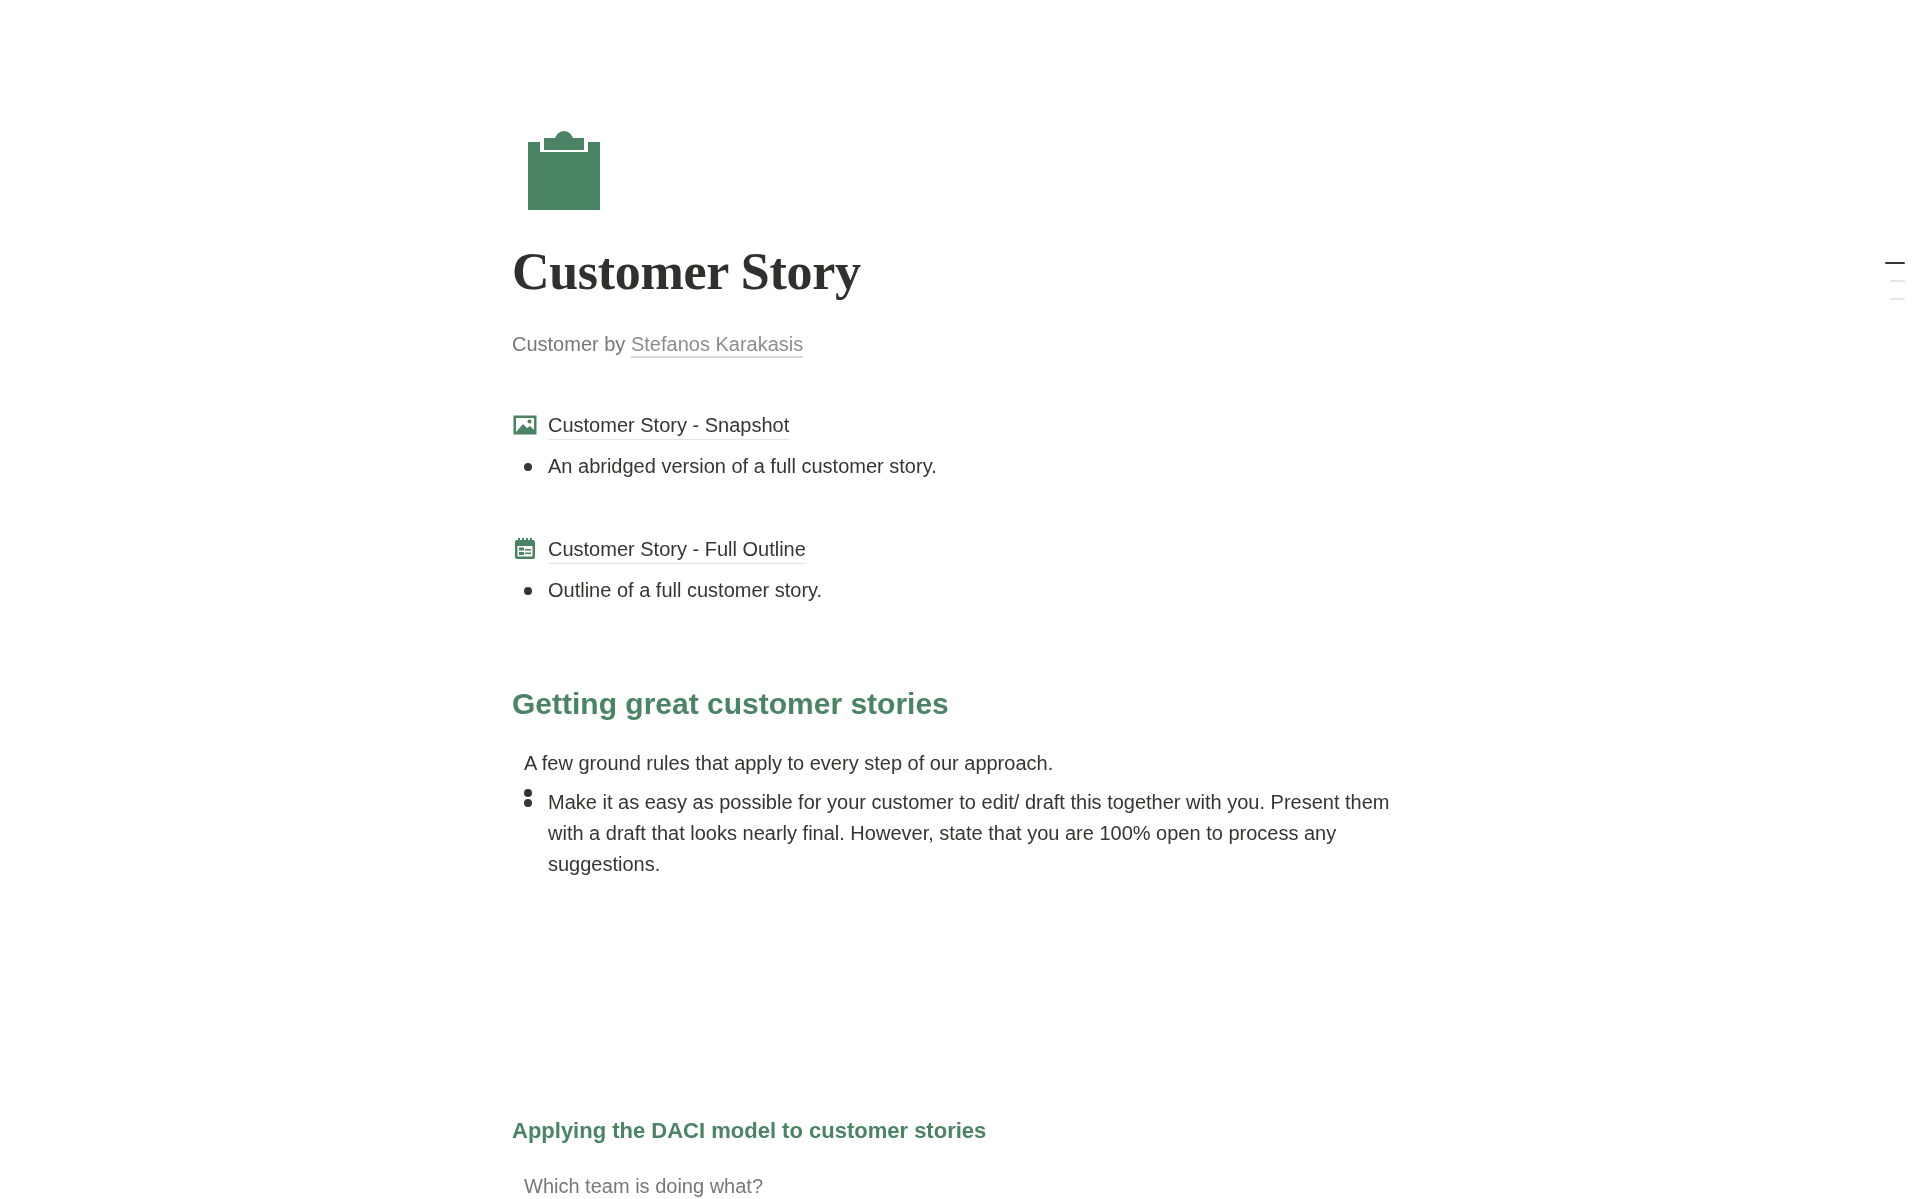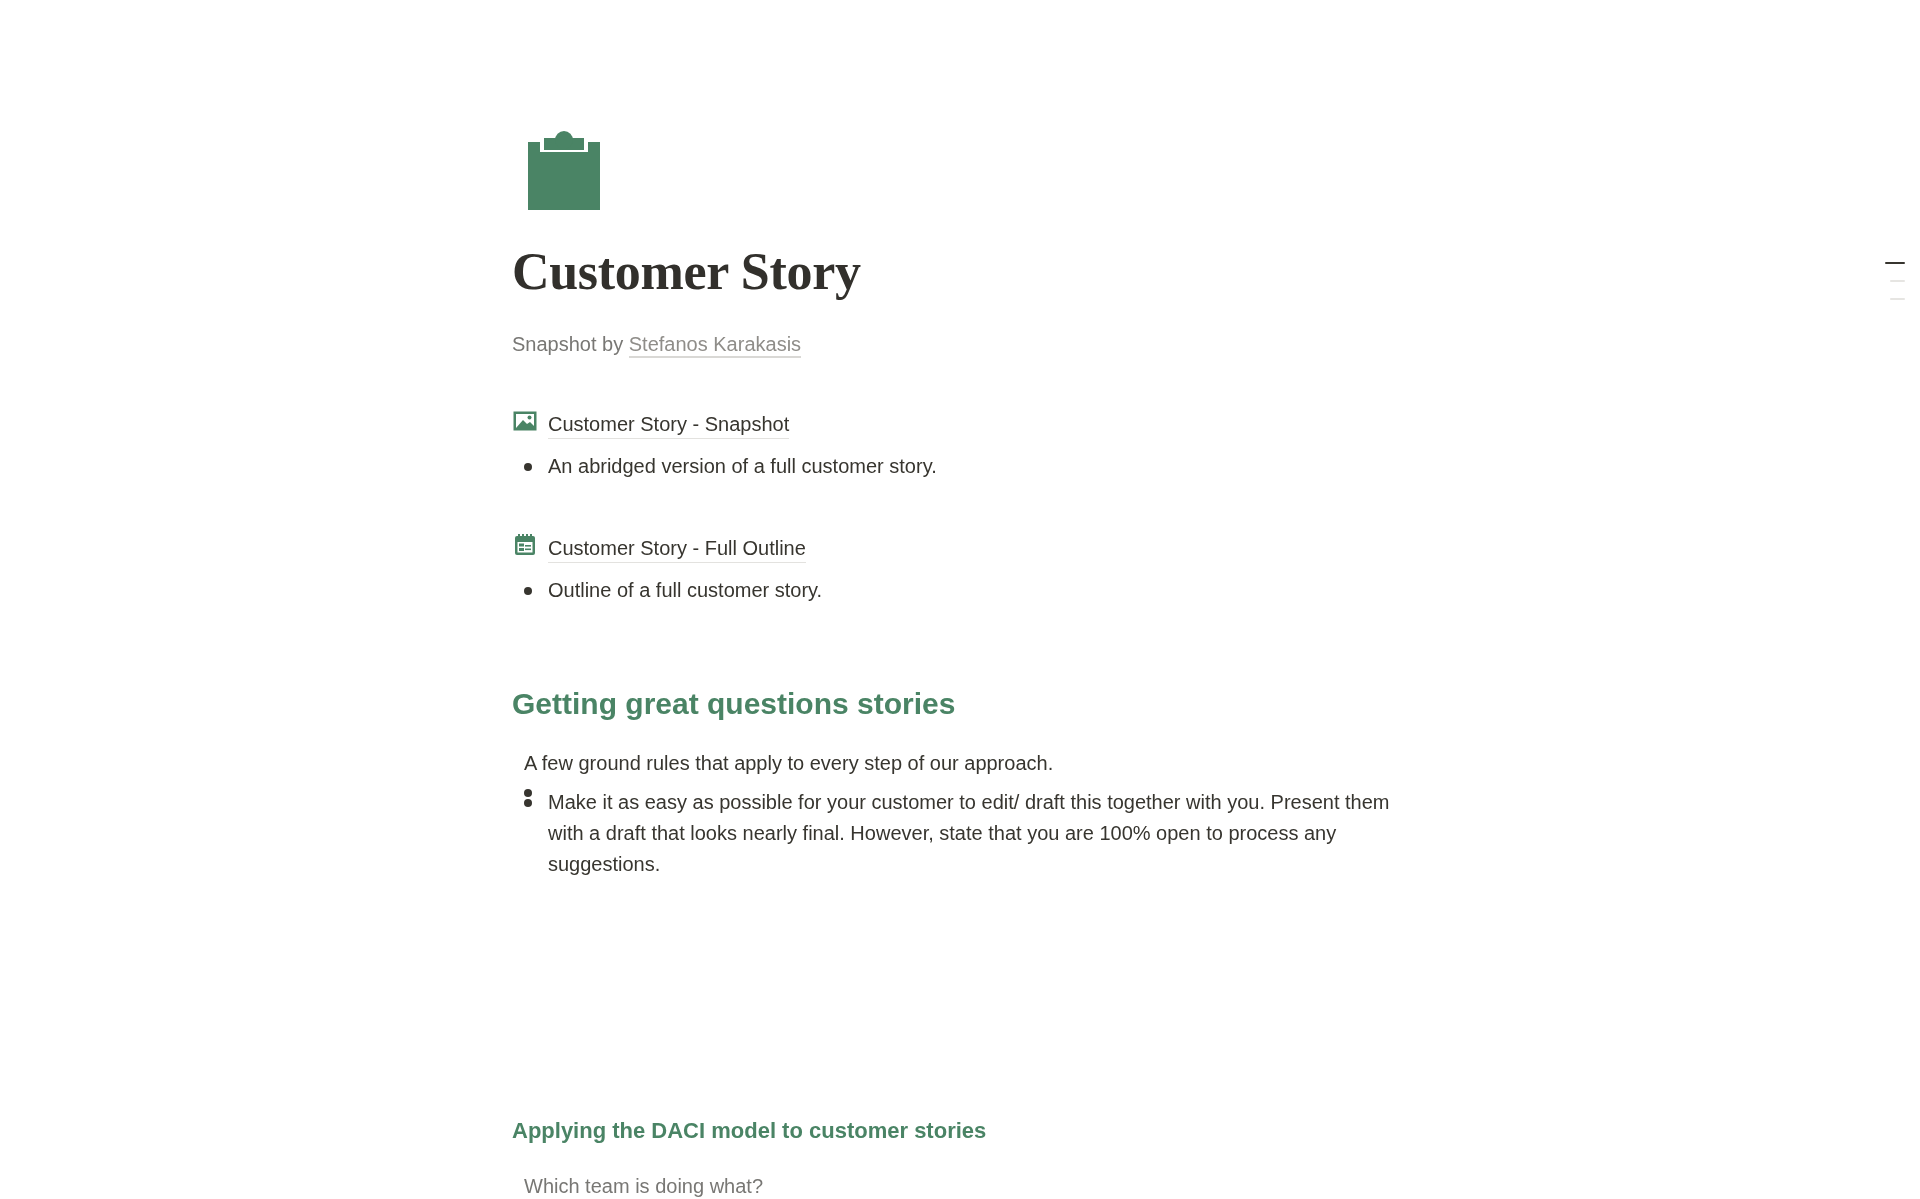--- a/index.html
+++ b/index.html
@@ -54,21 +54,21 @@
       color: #8f8d89;
       border-bottom: 2px solid #d9d8d5;
       padding-bottom: 1px;
       cursor: pointer;
       text-align: center;
     }
     .page-link {
       position: absolute;
       left: 0;
       display: flex;
-      align-items: flex-start;
+      align-items: center;
       height: 30px;
       cursor: pointer;
     }
     .page-link .link-icon {
       width: 26px;
       height: 22px;
       margin-right: 10px;
       display: flex;
       align-items: center;
       justify-content: center;
@@ -157,21 +157,21 @@
     <svg width="72" height="80" viewBox="0 0 72 80">
       <path d="M0 12 H12 V22 H60 V12 H72 V80 H0 Z" fill="#4a8465"></path>
       <rect x="16" y="8" width="40" height="12" fill="#4a8465"></rect>
       <circle cx="36" cy="10" r="9" fill="#4a8465"></circle>
     </svg>
   </div>
 
   <h1 class="page-title">Customer Story</h1>
 
   <div class="created-by">
-    <span>Snapshot by</span>
+    <span>Customer by</span>
     <span class="author">Stefanos Karakasis</span>
   </div>
 
   <div class="page-link" style="top:410px;">
     <span class="link-icon">
       <svg width="24" height="20" viewBox="0 0 24 20">
         <rect x="0.5" y="0.5" width="23" height="19" fill="#4a8465"></rect>
         <rect x="3" y="3" width="18" height="14" fill="#ffffff"></rect>
         <path d="M3 17 L10 9 L14 13 L17 11 L21 15 V17 Z" fill="#4a8465"></path>
         <circle cx="16.5" cy="6.5" r="2" fill="#4a8465"></circle>
@@ -203,21 +203,21 @@
     </span>
     <span class="link-text">Customer Story - Full Outline</span>
   </div>
   <ul class="bullet-list" style="top:575px;">
     <li>
       <span class="dot"></span>
       <span>Outline of a full customer story.</span>
     </li>
   </ul>
 
-  <h2 class="section-heading h2" style="top:685px;">Getting great questions stories</h2>
+  <h2 class="section-heading h2" style="top:685px;">Getting great customer stories</h2>
   <p class="paragraph" style="top:737px;">A few ground rules that apply to every step of our approach.</p>
 
   <ul class="bullet-list" style="top:777px; width:900px;">
     <li>
       <span class="dot"></span>
     </li>
     <li>
       <span class="dot"></span>
       <span>Make it as easy as possible for your customer to edit/ draft this together with you. Present them with a draft that looks nearly final. However, state that you are 100% open to process any suggestions.</span>
     </li>

